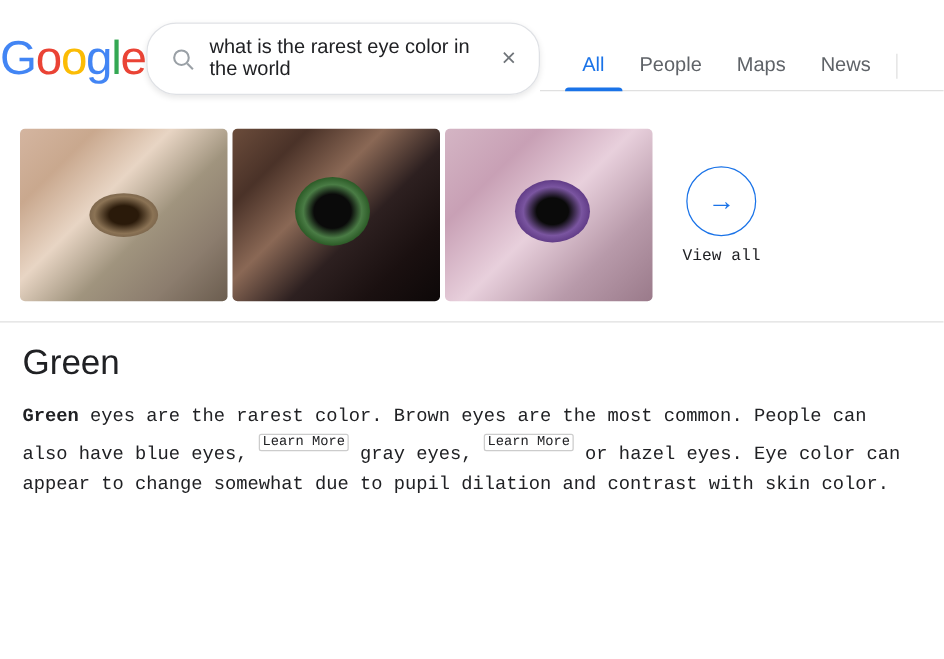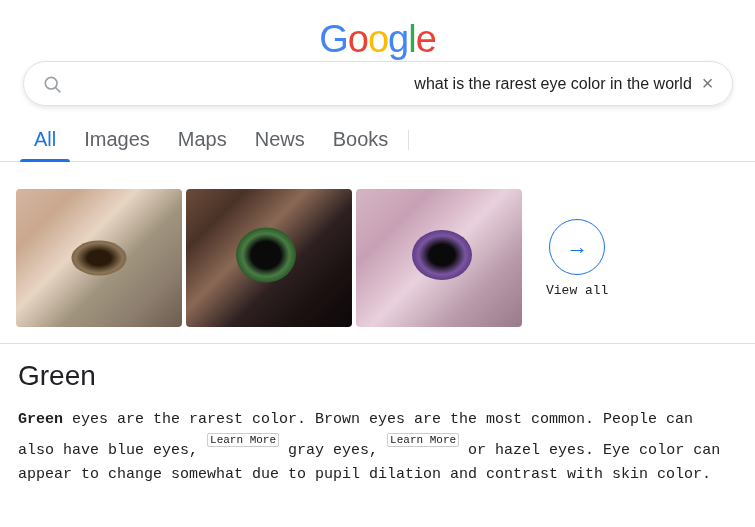--- a/index.html
+++ b/index.html
@@ -7,25 +7,24 @@
       font-family: Arial, sans-serif;
       background: #fff;
       width: 755px;
       min-height: 527px;
       overflow: hidden;
     }
 
     
     .header {
       display: flex;
-      flex-direction: column;
+      flex-direction: row;
       align-items: center;
       padding-top: 18px;
       padding-bottom: 11px;
-      text-align: right;
     }
 
     .google-logo {
       font-size: 38px;
       letter-spacing: -1px;
       margin-bottom: 12px;
       font-family: 'Arial', sans-serif;
       font-weight: 400;
     }
     .g-blue { color: #4285F4; }
@@ -72,21 +71,21 @@
     .nav-tabs {
       display: flex;
       align-items: center;
       border-bottom: 1px solid #e0e0e0;
       width: 100%;
       padding-left: 20px;
       margin-top: 12px;
     }
     .nav-tab {
       padding: 10px 14px;
-      font-size: 20px;
+      font-size: 16px;
       color: #5f6368;
       cursor: pointer;
       position: relative;
       white-space: nowrap;
     }
     .nav-tab.active {
       color: #1a73e8;
       font-weight: 500;
     }
     .nav-tab.active::after {
@@ -250,24 +249,23 @@
     <svg class="search-icon-svg" viewBox="0 0 24 24" fill="none" stroke="#9aa0a6" stroke-width="2">
       <circle cx="11" cy="11" r="7"></circle>
       <line x1="16.5" y1="16.5" x2="22" y2="22"></line>
     </svg>
     <span class="search-input-text">what is the rarest eye color in the world</span>
     <span class="clear-icon">×</span>
   </div>
 
   <nav class="nav-tabs">
     <div class="nav-tab active">All</div>
-    <div class="nav-tab">Images</div>
+    <div class="nav-tab">People</div>
     <div class="nav-tab">Maps</div>
     <div class="nav-tab">News</div>
-    <div class="nav-tab">Books</div>
     <div class="nav-tab-divider"></div>
   </nav>
 </div>
 
 <div class="image-results">
   <div class="eye-images">
 
     <div class="eye-img-placeholder eye1"></div>
 
     <div class="eye-img-placeholder eye2"></div>

